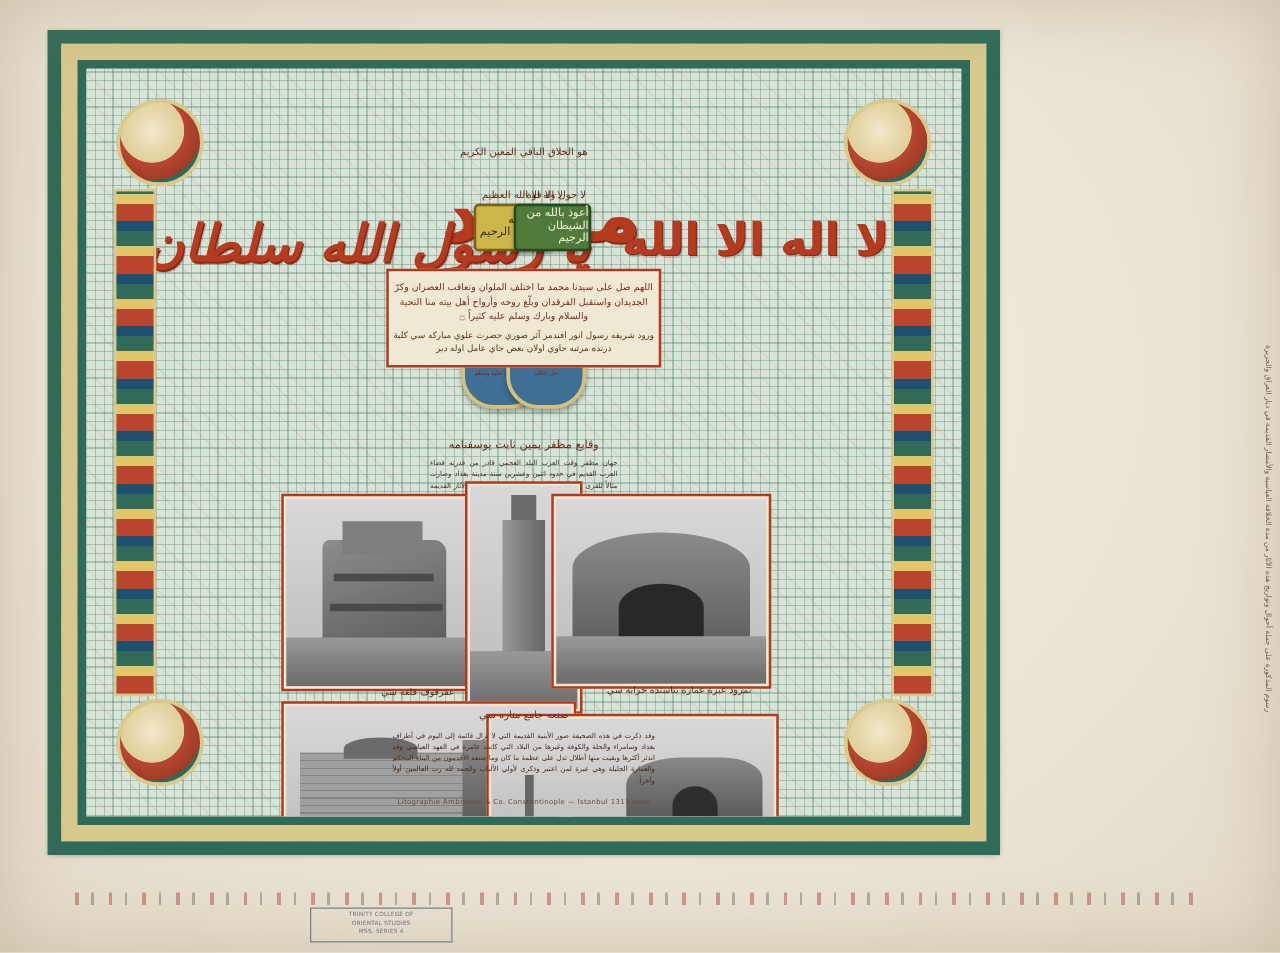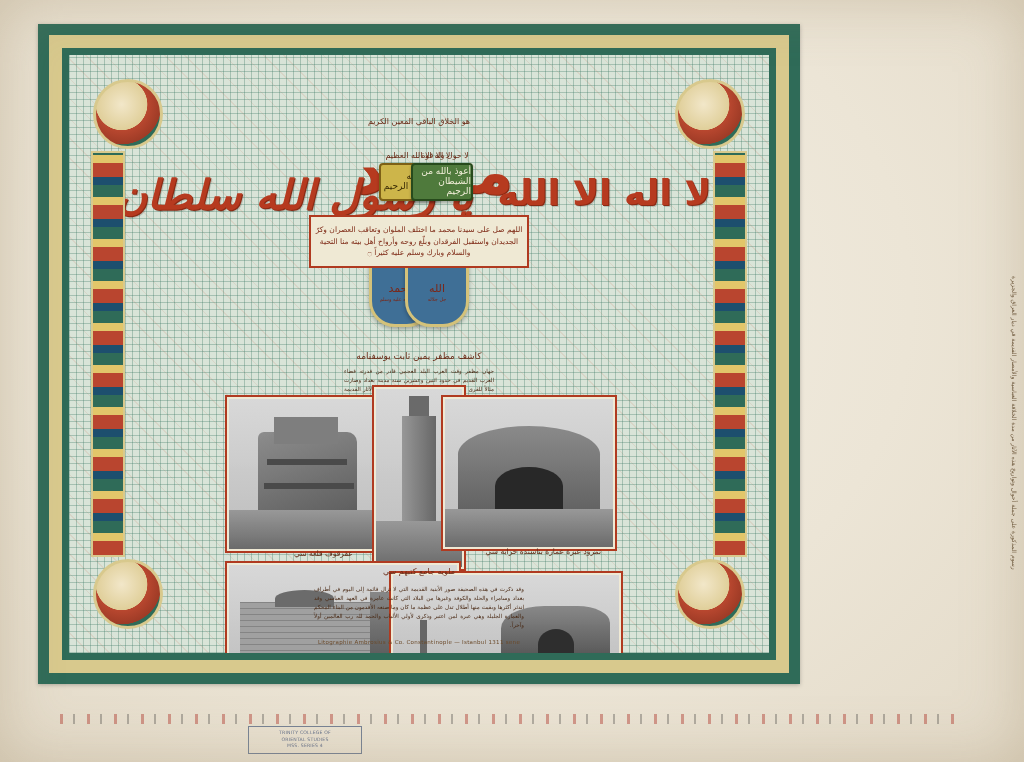--- a/index.html
+++ b/index.html
@@ -156,21 +156,21 @@
   .caption{
     position:absolute;font-size:7.5px;color:#5a2a16;white-space:nowrap;
   }
 
   #img-ziggurat{left:156px;top:340px;width:160px;height:150px;}
   #img-minaret{left:50%;transform:translateX(-50%);top:330px;width:86px;height:178px;}
   #img-vault{right:152px;top:340px;width:168px;height:148px;}
   #img-bldg{left:156px;top:506px;width:228px;height:124px;}
   #img-ruin{right:146px;top:516px;width:226px;height:112px;}
 
-  #cap-zig{left:225px;top:494px;}
+  #cap-zig{left:236px;top:494px;}
   #cap-vault{right:168px;top:492px;}
 
   #imprint{
     position:absolute;left:50%;transform:translateX(-50%);bottom:8px;
     font-size:5.5px;color:#6b4a2a;letter-spacing:.3px;white-space:nowrap;
   }
 
   
   .margin-vert{
     position:absolute;right:6px;top:150px;
@@ -231,23 +231,24 @@
         <span class="ar">محمد</span>
         <span class="ar" style="font-size:5px">صلى الله عليه وسلم</span>
       </div>
       <div class="shield" id="sh-r">
         <span class="ar">الله</span>
         <span class="ar" style="font-size:5px">جل جلاله</span>
       </div>
 
       <div id="prayer" class="ar">
         <span>اللهم صل على سيدنا محمد ما اختلف الملوان وتعاقب العصران وكرّ الجديدان واستقبل الفرقدان وبلّغ روحه وأرواح أهل بيته منا التحية والسلام وبارك وسلم عليه كثيراً ۝</span>
-      </div>
-
-      <div id="heading" class="ar">كاشف مظفر يمين ثابت يوسفنامه</div>
+        <span class="ott">ورود شريفه رسول انور افندمز آثر صوري حضرت علوي مباركه سي كلية درنده مرتبه حاوي اولان بعض جاي عامل اوله دير</span>
+      </div>
+
+      <div id="heading" class="ar">وقايع مظفر يمين ثابت يوسفنامه</div>
 
       <div id="bodycol" class="ar">جهان مظفر وقت العرب البلد العجمي قادر من قدرته قضاء العرب القديم في حدود اثنين وعشرين سنة مدينة بغداد وصارت مثالاً للقرى والبنايات. هذه السطور تبين ما وقع من الآثار القديمة وما بقي منها إلى يومنا هذا من الأبنية العظيمة والقصور العالية التي شادها الخلفاء والملوك في ديار العراق والجزيرة وما جاورها من البقاع العامرة والمدن الزاهرة التي ذكرها المؤرخون في كتبهم المعتبرة وأشاروا إليها في سياق أخبارهم ورواياتهم المشهورة والله أعلم بحقيقة الأمور وإليه المرجع والمصير في جميع الأحوال.</div>
 
       <div class="plate-box" id="img-ziggurat">
         <div class="engrave">
           <div class="sky"></div>
           <div class="mass" style="left:18%;top:22%;width:62%;height:60%;border-radius:6px 10px 0 0;background:linear-gradient(160deg,#908c80,#5f5c53);"></div>
           <div class="mass" style="left:28%;top:12%;width:40%;height:18%;background:#827e73;"></div>
           <div class="mass" style="left:24%;top:40%;width:50%;height:4%;background:#4f4c45;"></div>
           <div class="mass" style="left:22%;top:56%;width:56%;height:4%;background:#4f4c45;"></div>
@@ -290,21 +291,21 @@
         <div class="engrave">
           <div class="sky"></div>
           <div class="mass" style="left:48%;top:28%;width:48%;height:50%;background:linear-gradient(#8b887d,#57544d);border-radius:40% 30% 0 0;"></div>
           <div class="mass" style="left:64%;top:48%;width:16%;height:28%;background:#343230;border-radius:50% 50% 0 0;"></div>
           <div class="mass" style="left:12%;top:40%;width:3%;height:34%;background:#6a6760;"></div>
 
         </div>
       </div>
 
       <div class="ar caption" id="cap-zig">عقرقوف قلعه سي</div>
-      <div class="ar caption" id="cap-minaret">ملويه جامع كتبهم سي</div>
+      <div class="ar caption" id="cap-minaret">صنعه جامع مناره سي</div>
       <div class="ar caption" id="cap-vault">نمرود عبرة عمارة بناسنده خرابه سي</div>
 
       <div id="bodycol2" class="ar">وقد ذكرت في هذه الصحيفة صور الأبنية القديمة التي لا تزال قائمة إلى اليوم في أطراف بغداد وسامراء والحلة والكوفة وغيرها من البلاد التي كانت عامرة في العهد العباسي وقد اندثر أكثرها وبقيت منها أطلال تدل على عظمة ما كان وما صنعه الأقدمون من البناء المحكم والعمارة الجليلة وهي عبرة لمن اعتبر وذكرى لأولي الألباب والحمد لله رب العالمين أولاً وآخراً.</div>
 
       <div id="imprint">Litographie Ambrosius &amp; Co. Constantinople — Istanbul 1311 sene</div>
     </div>
   </div>
 
   <div class="ar margin-vert">رسوم المذكورة على جملة أحوال وتواريخ هذه الآثار من مدة الخلافة العباسية والأمصار القديمة في ديار العراق والجزيرة</div>
 

